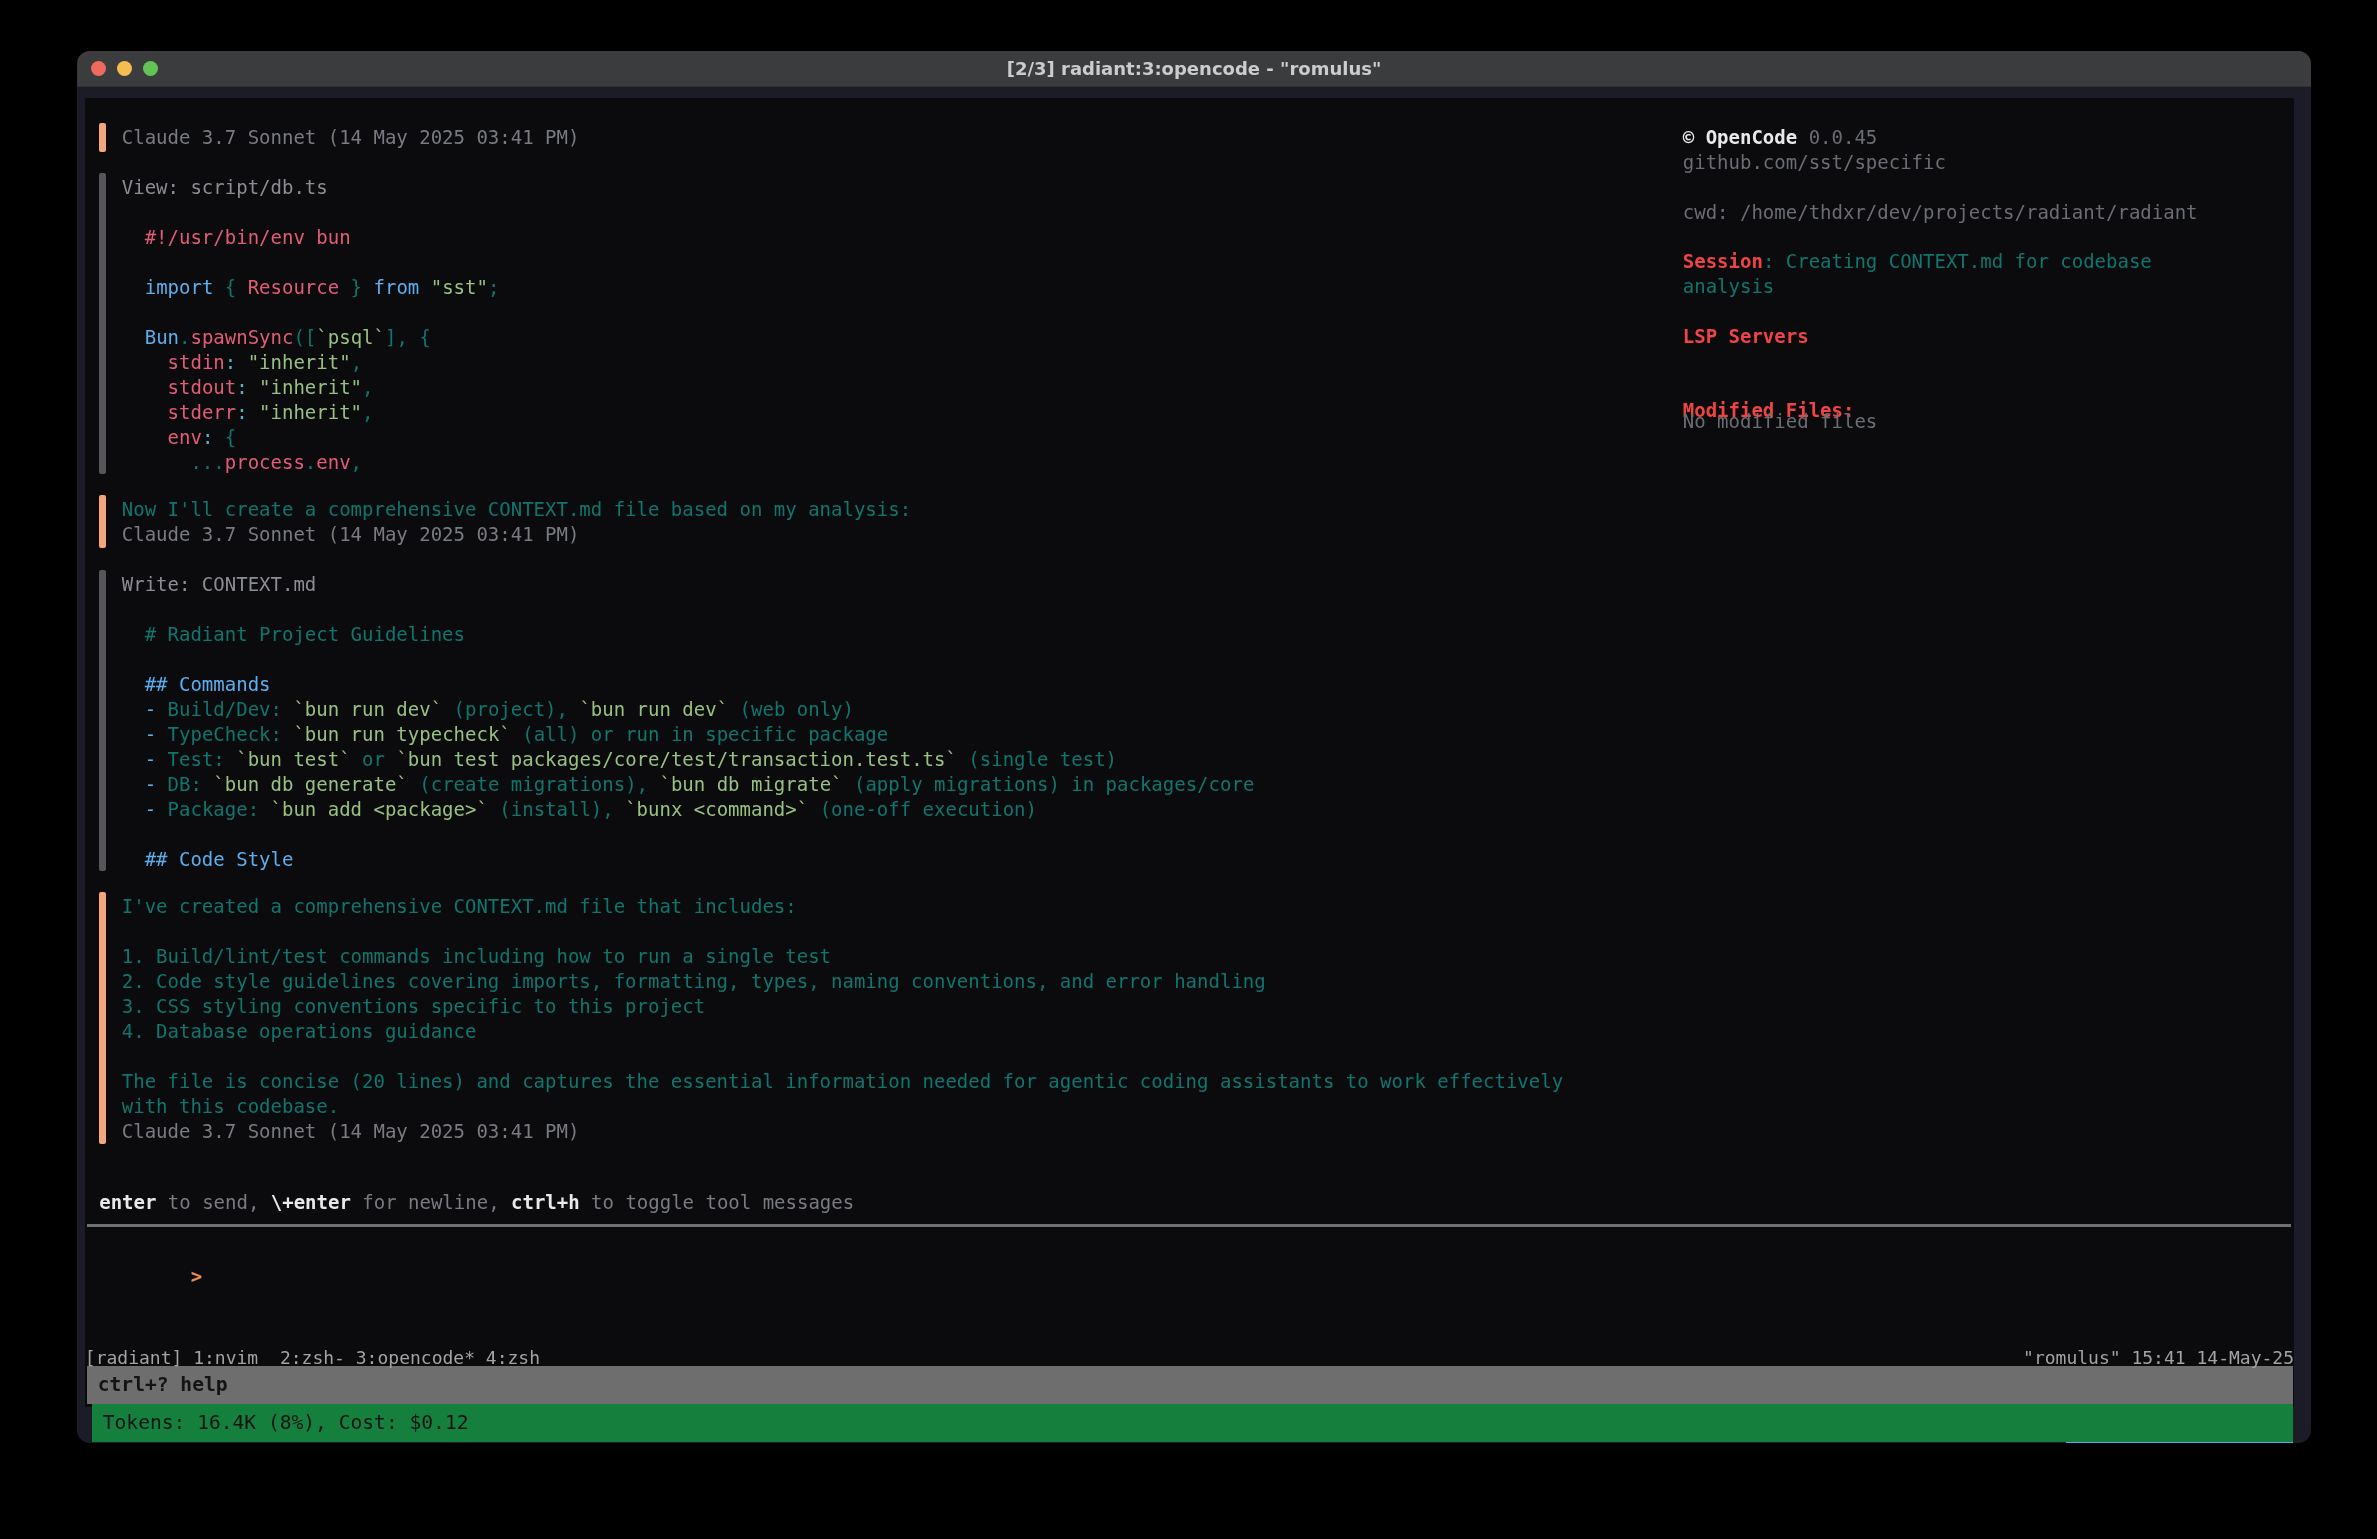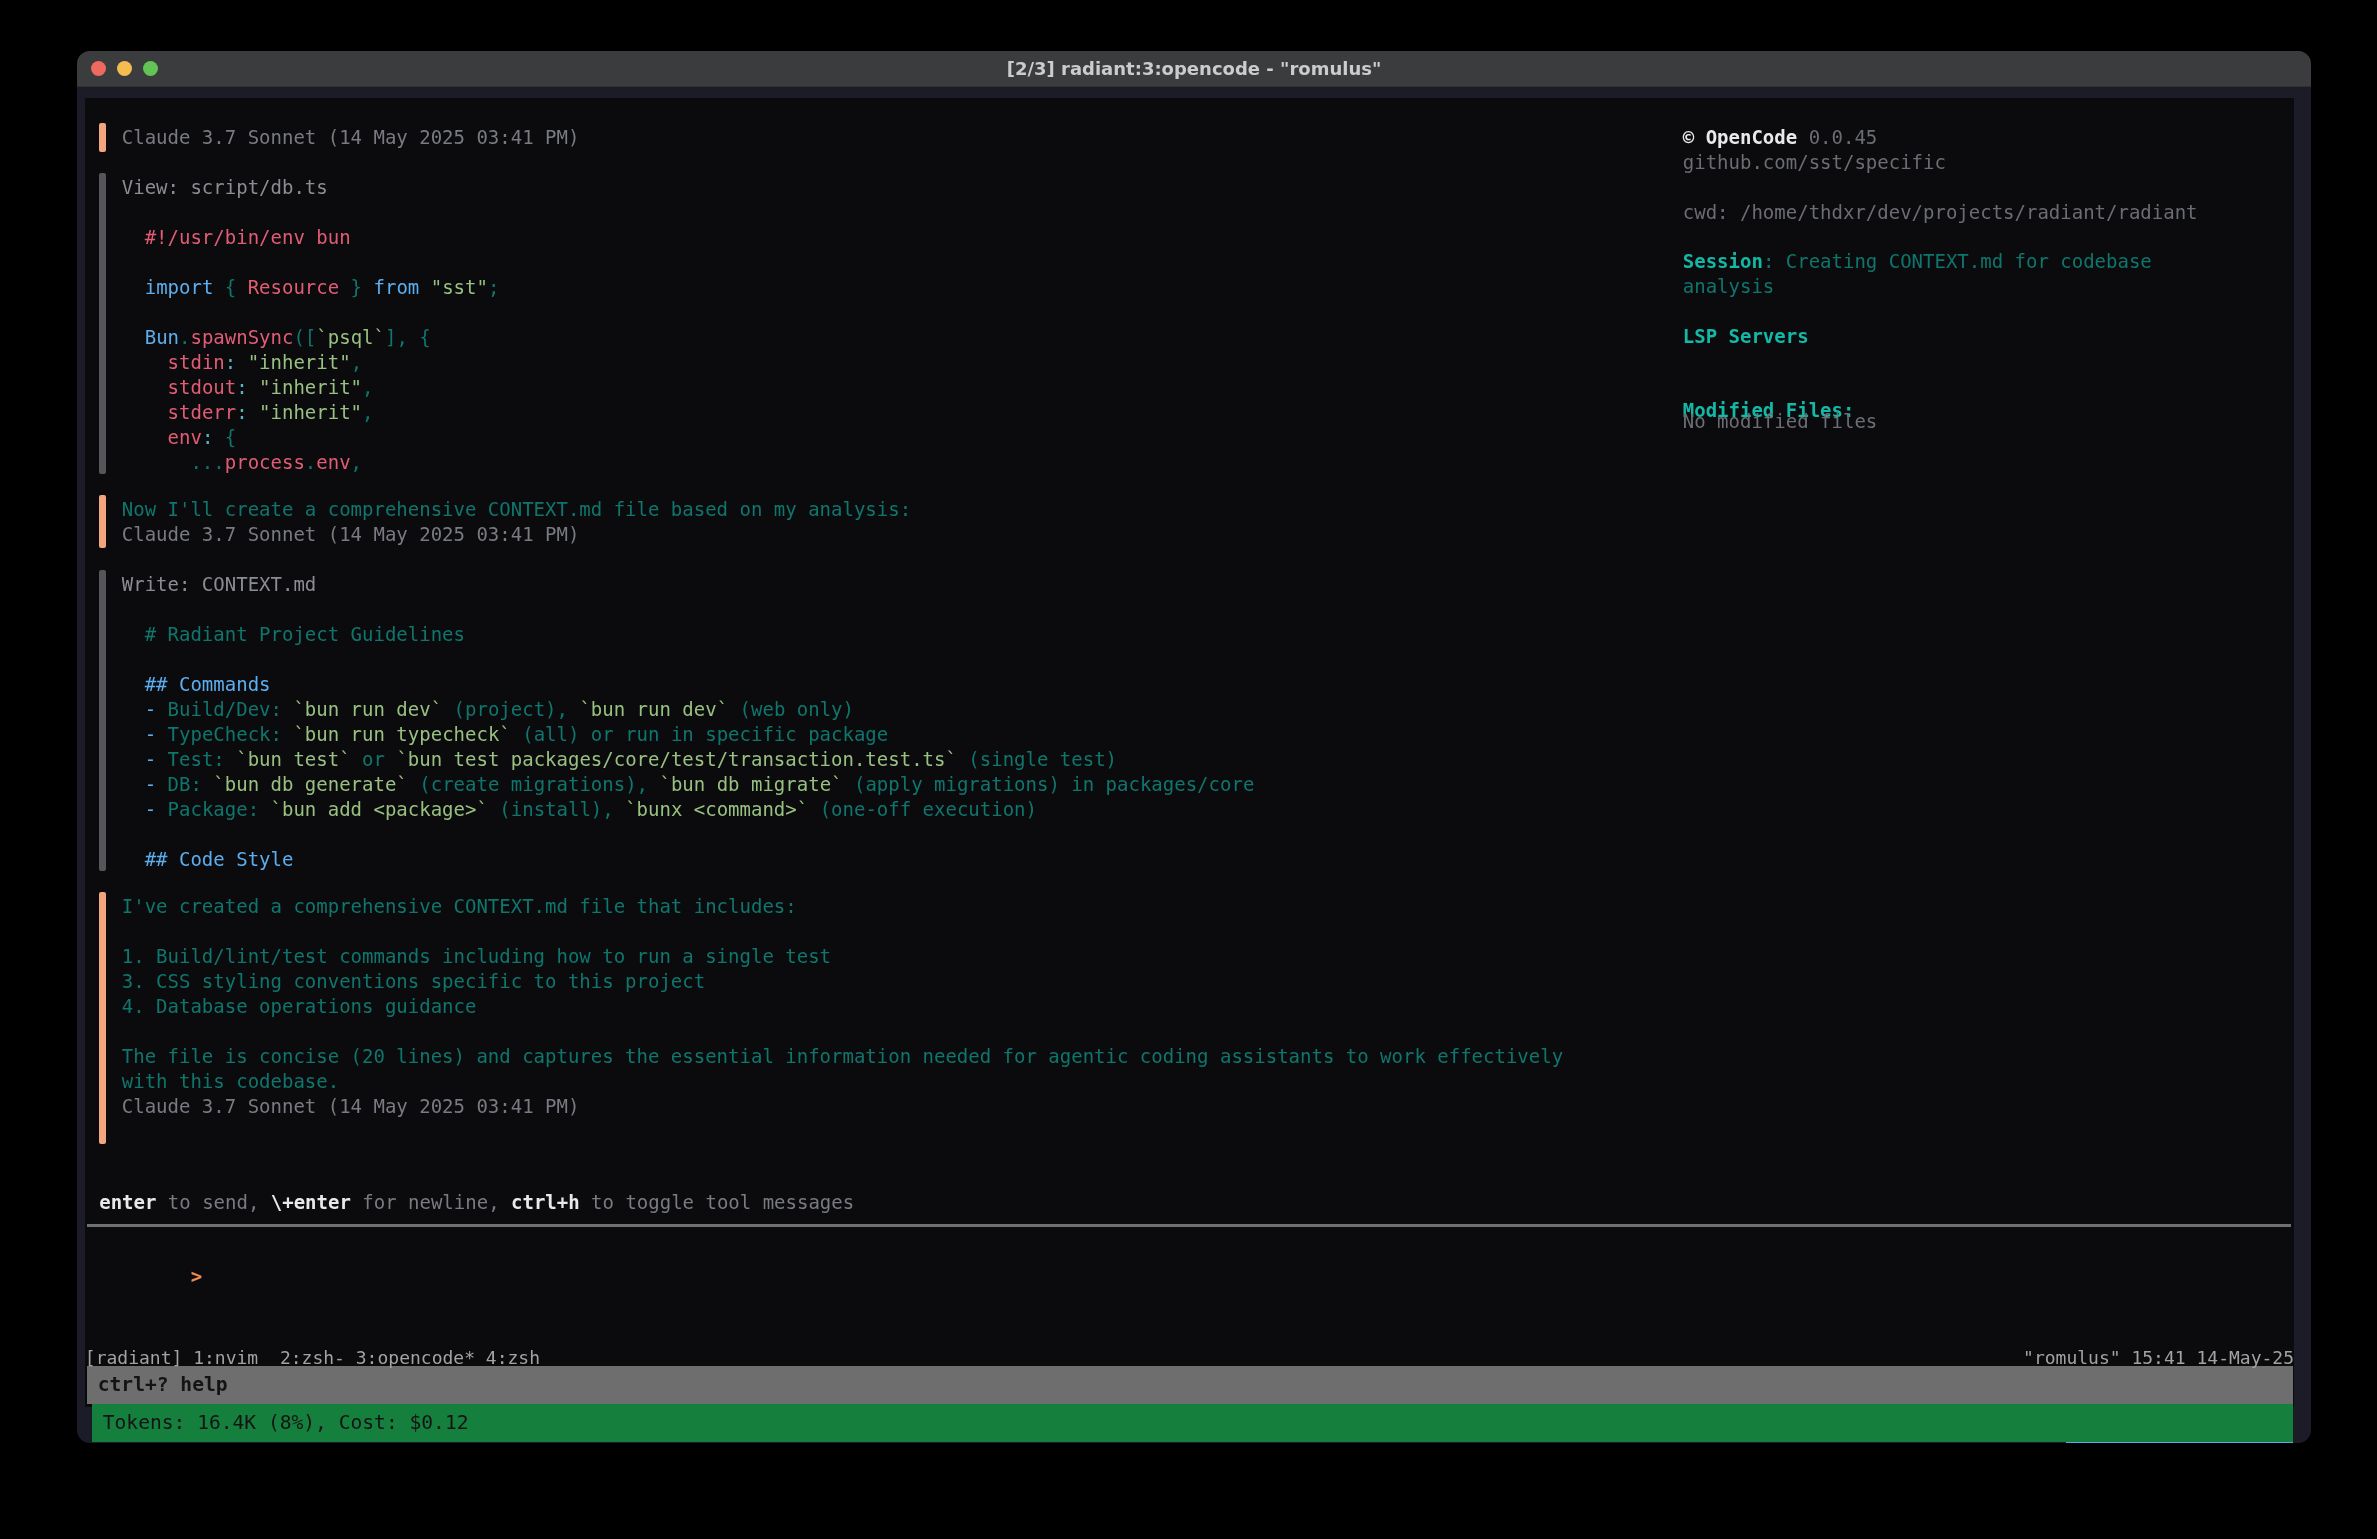--- a/index.html
+++ b/index.html
@@ -23,21 +23,21 @@
   .sidebar-line{position:absolute;left:1598px;height:25px;line-height:25px;white-space:pre;font-size:19px;color:#d6d7da;}
   .tk-fg{color:#0f766e;}
   .tk-fgb{color:#e8e9eb;font-weight:bold;}
   .tk-dim{color:#797b82;}
   .tk-diml{color:#8b8d93;}
   .tk-dimd{color:#6b6d74;}
   .tk-red{color:#e25c75;}
   .tk-blue{color:#5caeef;}
   .tk-green{color:#98c181;}
   .tk-cyan{color:#56b5c0;}
-  .tk-orangeb{color:#14b8a6;font-weight:bold;}
+  .tk-orangeb{color:#ef4444;font-weight:bold;}
   .tk-prompt{color:#ec8c52;font-weight:bold;}
   .tk-warn{color:#e09c5e;} .tk-info{color:#4fb3a0;} .tk-hint{color:#d2d3d6;}
   .hint{position:absolute;left:14.4px;top:1092px;}
   .divider{position:absolute;left:2.6px;right:2.6px;top:1126px;height:2.6px;background:#6f7073;}
   .prompt-row{position:absolute;left:14.4px;top:1141px;}
   .statusbar{position:absolute;left:2.6px;right:1.3px;bottom:2.6px;height:38px;display:flex;align-items:stretch;font-size:19.6px;flex-direction:column;}
   .badge{height:38px;line-height:38px;padding:0 10.4px;white-space:pre;}
   .badge-key{background:#6e6e6e;color:#141414;font-weight:bold;}
   .badge-info{background:#15803d;color:#141414;margin-left:5px;}
   .sb-right{margin-left:auto;display:flex;align-items:center;}
@@ -113,20 +113,21 @@
               <div class="ln">&nbsp;</div>
               <div class="ln"><span class="tk-blue">  ## Code Style</span></div>
             </div>
           </div>
           <div class="block" style="top: 796px;">
             <span class="bar bar-orange" style="height: 252px;"></span>
             <div class="lines">
               <div class="ln"><span class="tk-fg">I've created a comprehensive CONTEXT.md file that includes:</span></div>
               <div class="ln">&nbsp;</div>
               <div class="ln"><span class="tk-fg">1. Build/lint/test commands including how to run a single test</span></div>
+              <div class="ln"><span class="tk-fg">2. Code style guidelines covering imports, formatting, types, naming conventions, and error handling</span></div>
               <div class="ln"><span class="tk-fg">3. CSS styling conventions specific to this project</span></div>
               <div class="ln"><span class="tk-fg">4. Database operations guidance</span></div>
               <div class="ln">&nbsp;</div>
               <div class="ln"><span class="tk-fg">The file is concise (20 lines) and captures the essential information needed for agentic coding assistants to work effectively</span></div>
               <div class="ln"><span class="tk-fg">with this codebase.</span></div>
               <div class="ln"><span class="tk-dim">Claude 3.7 Sonnet (14 May 2025 03:41 PM)</span></div>
             </div>
           </div>
         </div>
       <div id="sidebar">

